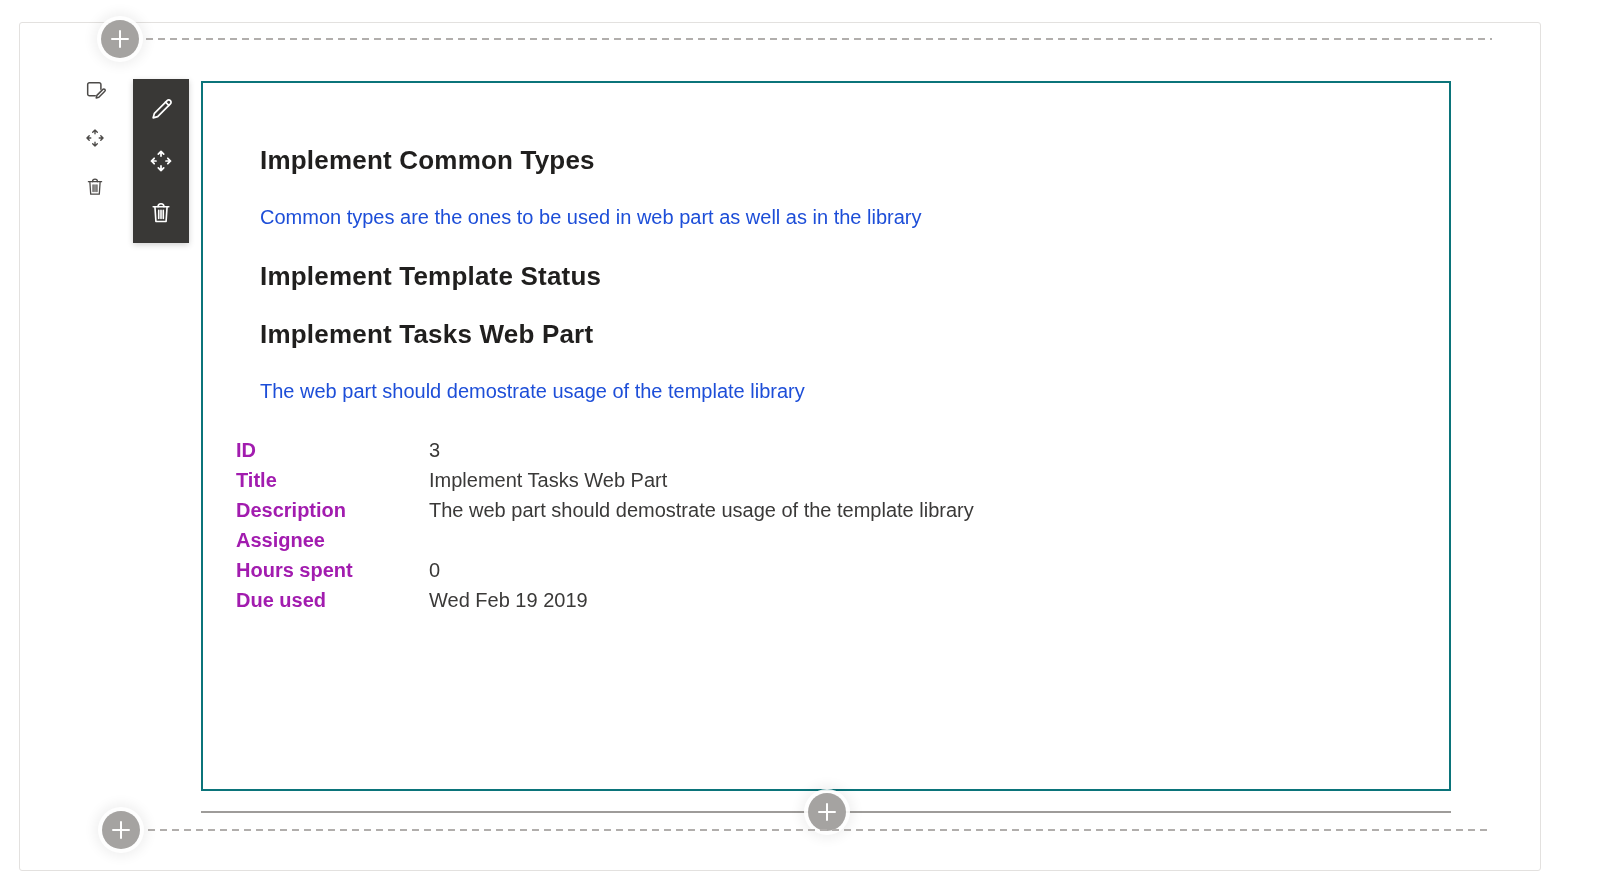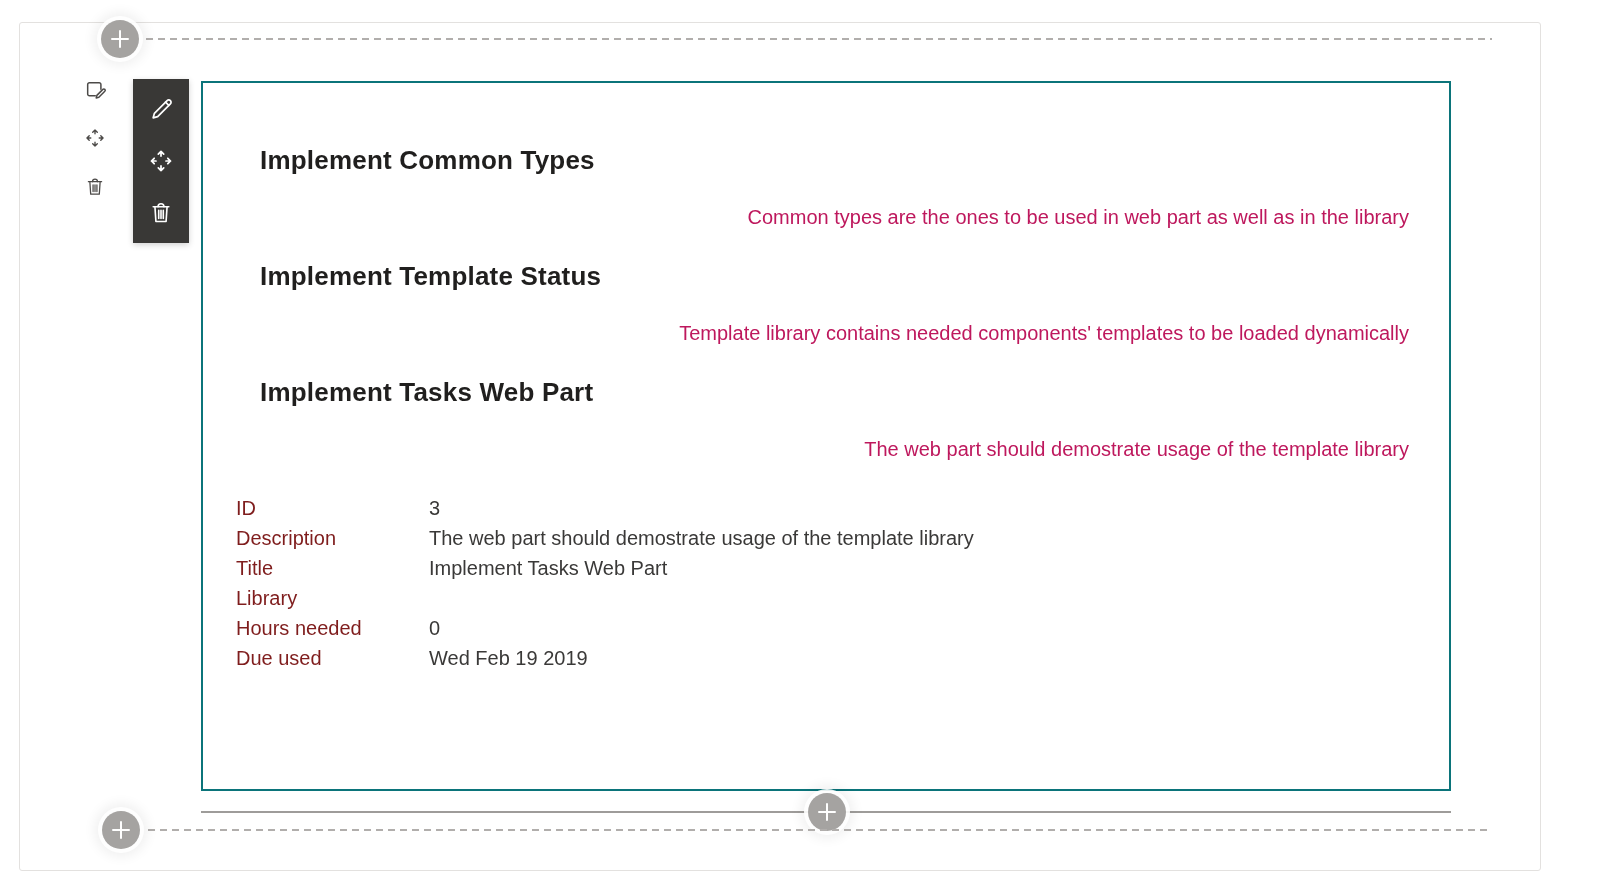--- a/index.html
+++ b/index.html
@@ -66,31 +66,30 @@
   .webpart {
     position: absolute; left: 201px; top: 81px; width: 1250px; height: 710px;
     background: #ffffff; border: 2px solid #0b747a;
     padding: 62px 40px 0 33px; cursor: pointer; overflow: hidden;
   }
   .webpart h2 {
     font-size: 26px; line-height: 30px; font-weight: 700; color: #201f1e;
     margin: 0 0 28px 24px; letter-spacing: 0.2px;
   }
   .webpart p {
-    font-size: 20px; line-height: 28px; font-weight: 400; color: #be185d;
+    font-size: 20px; line-height: 28px; font-weight: 400; color: #1d4ed8;
     margin: 0 0 30px 24px;
-    text-align: right;
   }
 
   table.details { border-collapse: collapse; margin-top: 2px; }
   table.details td {
     font-size: 20px; line-height: 30px; height: 30px; color: #3a3938;
     padding: 0; vertical-align: top; white-space: nowrap;
   }
-  table.details td.lbl { font-weight: 400; color: #7f1d1d; width: 193px; padding-right: 10px; }
+  table.details td.lbl { font-weight: 700; color: #a21caf; width: 193px; padding-right: 10px; }
 </style>
 </head>
 <body>
 
 <div class="stage">
 
   <div class="frame"></div>
 
   <div class="dashline top"></div>
   <button class="add-circle add-top">
@@ -140,44 +139,43 @@
         <path d="M6.4 6.2l.9 13.6h9.4l.9-13.6"></path>
         <path d="M9.9 9.6v7.4M12 9.6v7.4M14.1 9.6v7.4"></path>
       </svg>
     </button>
   </div>
 
   <div class="webpart">
     <h2>Implement Common Types</h2>
     <p>Common types are the ones to be used in web part as well as in the library</p>
     <h2>Implement Template Status</h2>
-    <p>Template library contains needed components' templates to be loaded dynamically</p>
     <h2>Implement Tasks Web Part</h2>
     <p>The web part should demostrate usage of the template library</p>
 
     <table class="details">
       <tbody>
         <tr>
           <td class="lbl">ID</td>
           <td>3</td>
         </tr>
         <tr>
+          <td class="lbl">Title</td>
+          <td>Implement Tasks Web Part</td>
+        </tr>
+        <tr>
           <td class="lbl">Description</td>
           <td>The web part should demostrate usage of the template library</td>
         </tr>
         <tr>
-          <td class="lbl">Title</td>
-          <td>Implement Tasks Web Part</td>
-        </tr>
-        <tr>
-          <td class="lbl">Library</td>
+          <td class="lbl">Assignee</td>
           <td></td>
         </tr>
         <tr>
-          <td class="lbl">Hours needed</td>
+          <td class="lbl">Hours spent</td>
           <td>0</td>
         </tr>
         <tr>
           <td class="lbl">Due used</td>
           <td>Wed Feb 19 2019</td>
         </tr>
       </tbody>
     </table>
   </div>
 

